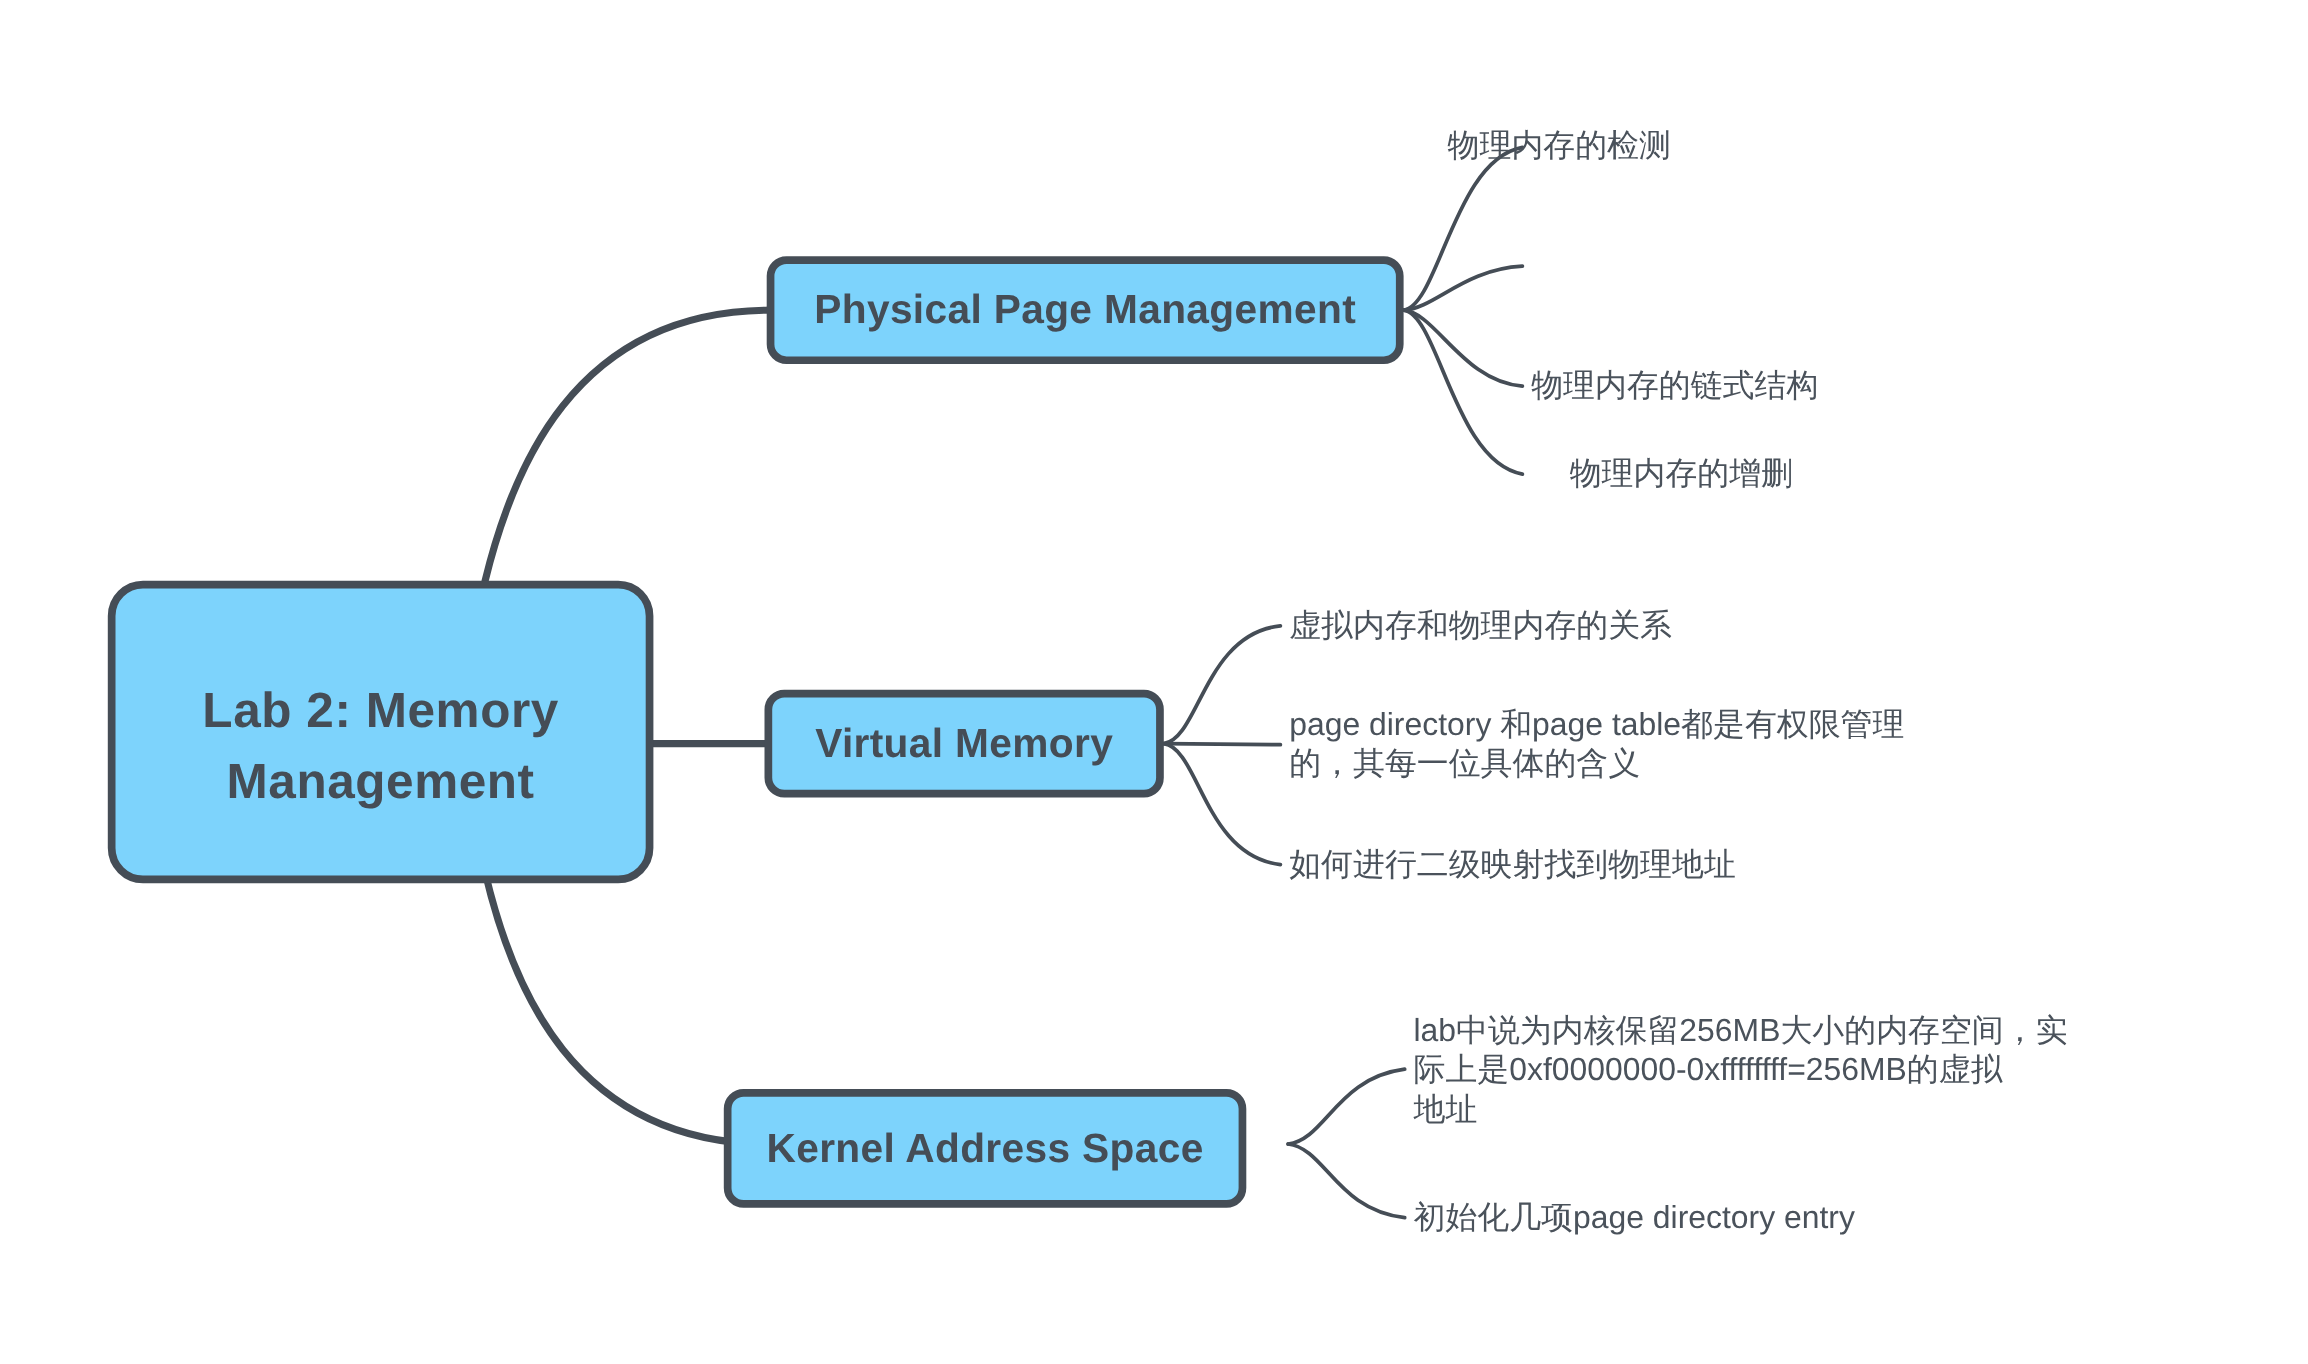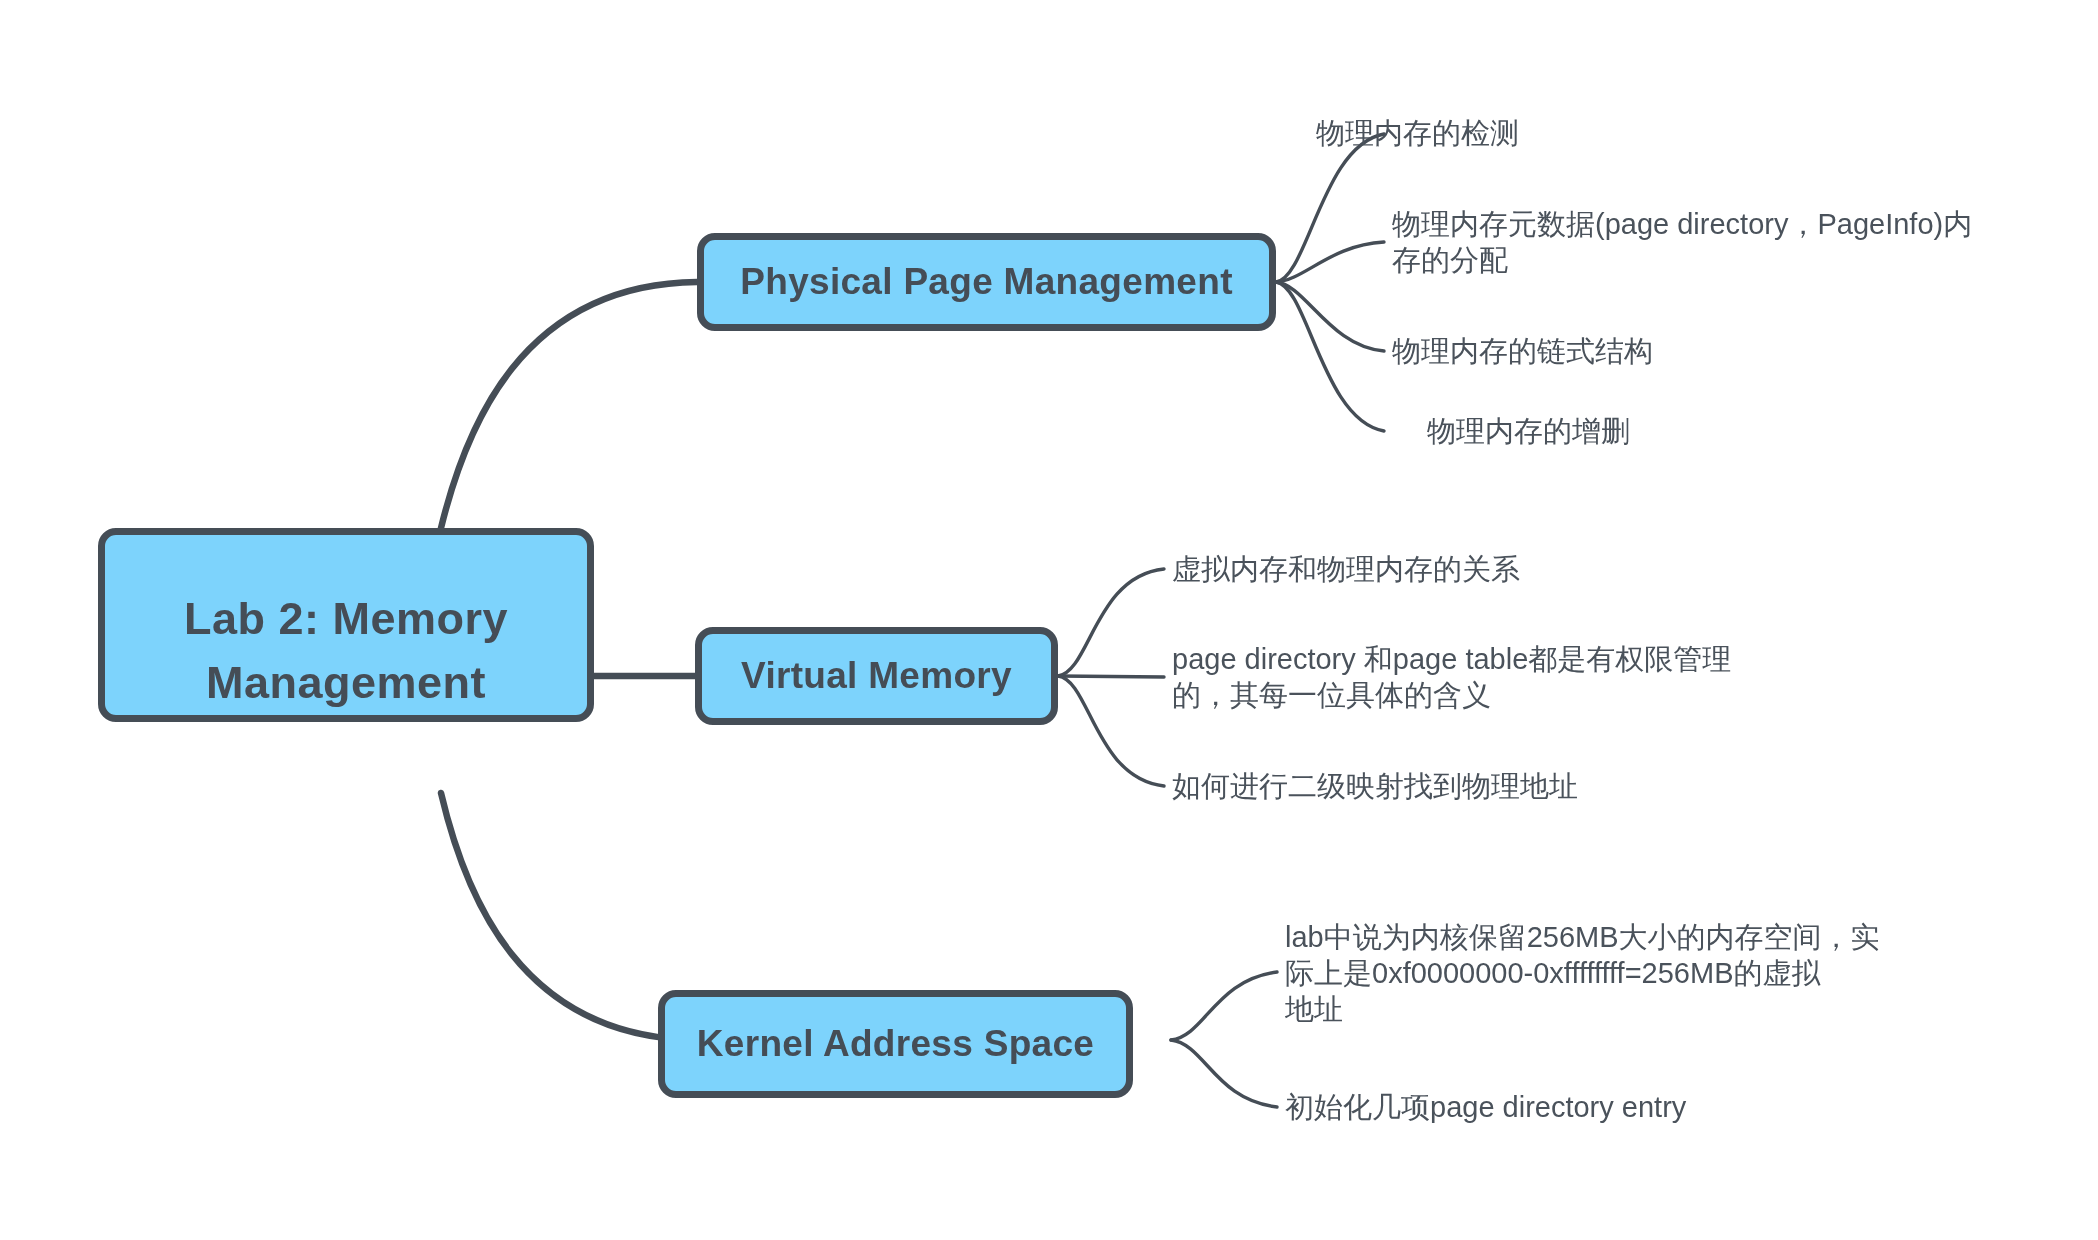--- a/index.html
+++ b/index.html
@@ -37,23 +37,23 @@
     border: 7px solid #454d56;
     color: #454d56;
     display: flex;
     align-items: center;
     justify-content: center;
   }
   .node.root {
     left: 98px;
     top: 528px;
     width: 496px;
-    height: 194px;
-    border-radius: 18px;
-    align-items: flex-end;
+    height: 275px;
+    border-radius: 32px;
+    align-items: center;
   }
   .root-title {
     padding-top: 24px;
     font-size: 45px;
     font-weight: 800;
     line-height: 64px;
     text-align: center;
     white-space: pre-line;
     letter-spacing: 0.5px;
   }
@@ -110,22 +110,20 @@
     <span>Physical Page Management</span>
   </div>
   <div class="node branch branch-2">
     <span>Virtual Memory</span>
   </div>
   <div class="node branch branch-3">
     <span>Kernel Address Space</span>
   </div>
 
   <div class="leaf" style="left:1316px; top:115px;">物理内存的检测</div>
-  <div class="leaf" style="left:1392px; top:206px;">物理内存元数据(page directory，PageInfo)内
-存的分配</div>
   <div class="leaf" style="left:1392px; top:333px;">物理内存的链式结构</div>
   <div class="leaf" style="left:1392px; top:413px;margin-left:35px;">物理内存的增删</div>
 
   <div class="leaf" style="left:1172px; top:551px;">虚拟内存和物理内存的关系</div>
   <div class="leaf" style="left:1172px; top:641px;">page directory 和page table都是有权限管理
 的，其每一位具体的含义</div>
   <div class="leaf" style="left:1172px; top:768px;">如何进行二级映射找到物理地址</div>
 
   <div class="leaf" style="left:1285px; top:919px;">lab中说为内核保留256MB大小的内存空间，实
 际上是0xf0000000-0xffffffff=256MB的虚拟

